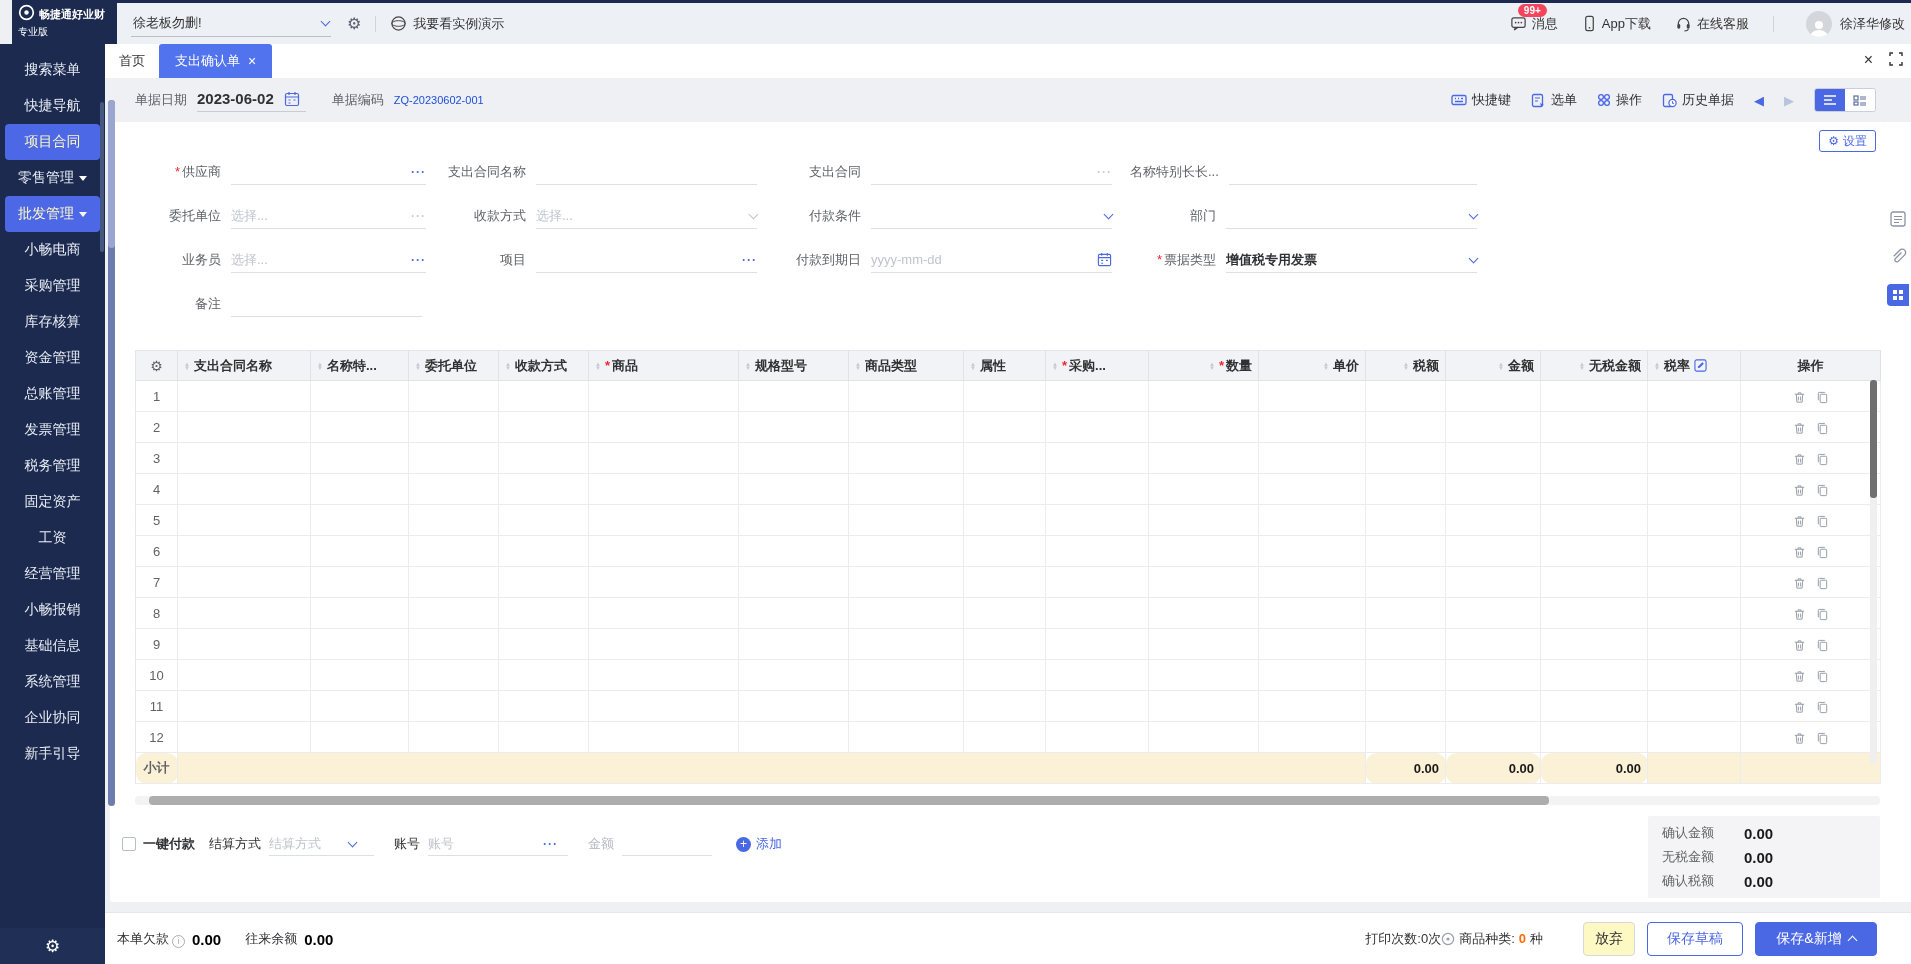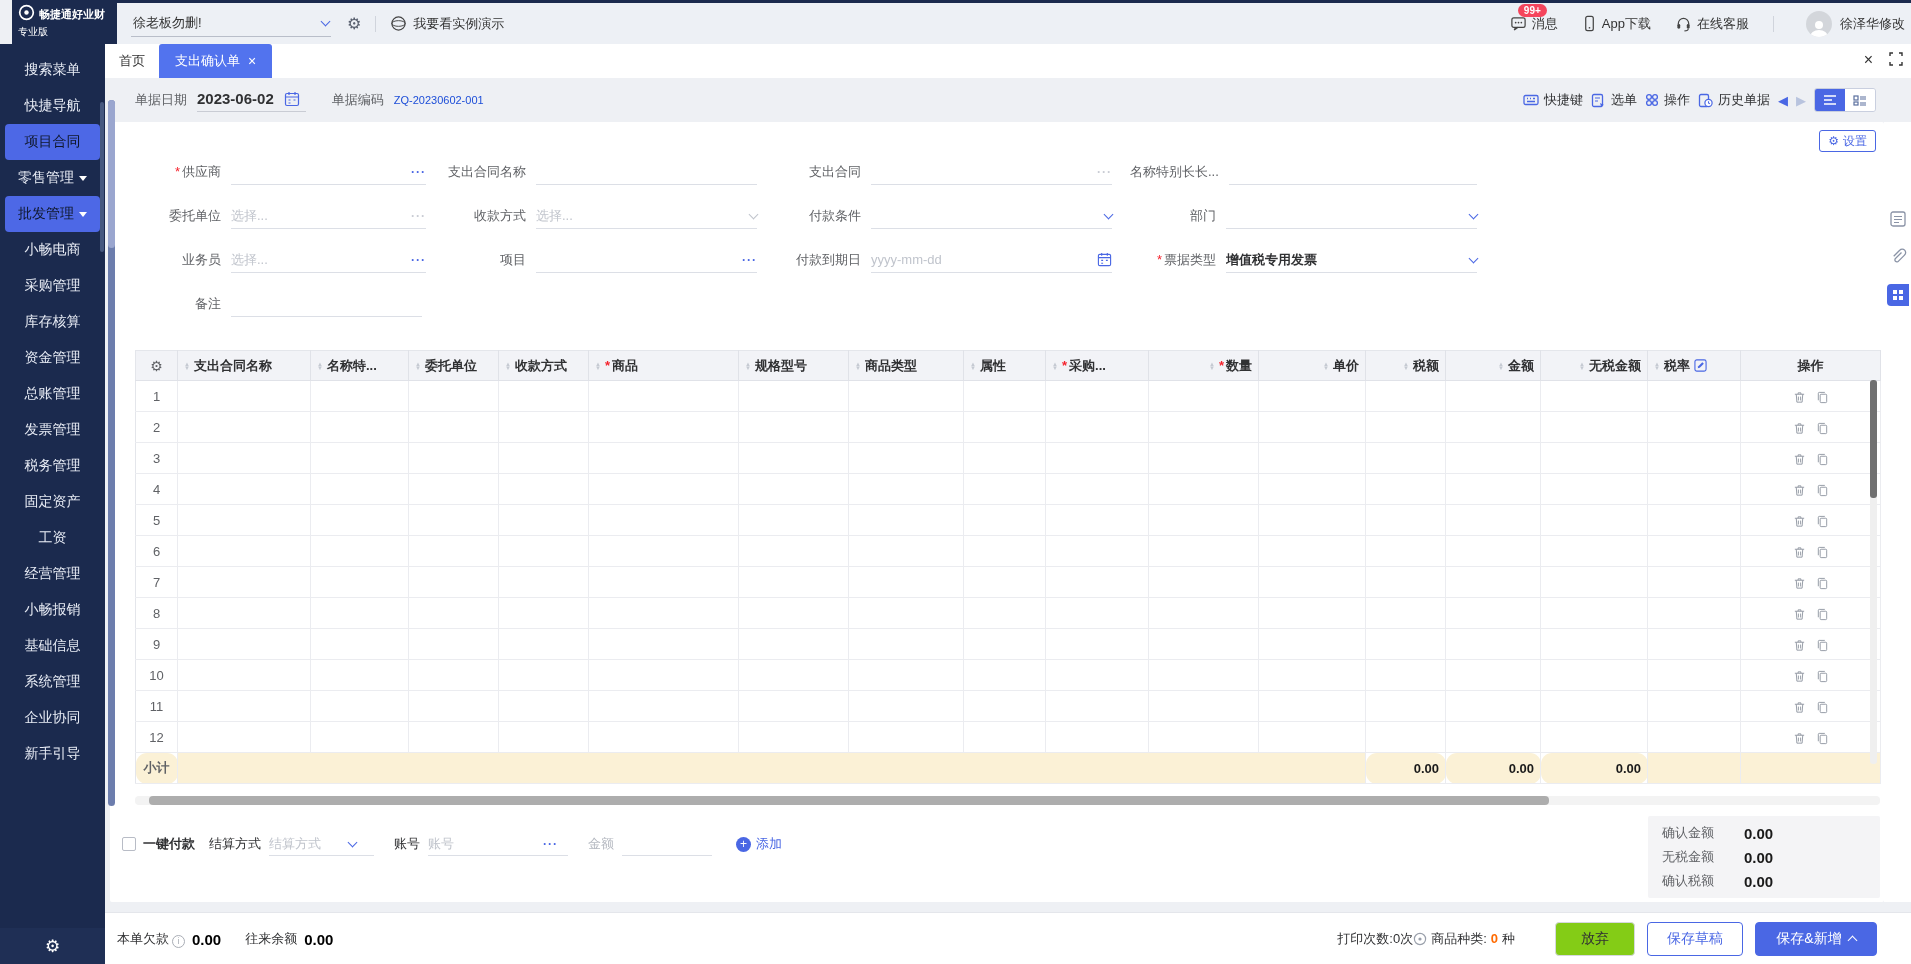--- a/index.html
+++ b/index.html
@@ -24,40 +24,40 @@
   .flex-sp { flex:1; }
   .top-item { display:flex; align-items:center; gap:5px; margin-left:24px; cursor:pointer; position:relative; color:#333; }
   .badge { position:absolute; top:-11px; left:8px; background:#f5455c; color:#fff; font-size:10px; padding:1px 6px; border-radius:9px; font-weight:bold; }
   .avatar { width:26px; height:26px; border-radius:50%; background:#d3d6db; display:flex; align-items:flex-end; justify-content:center; overflow:hidden; margin-left:18px; }
   .username { margin-left:8px; color:#333; }
 
   
   .sidebar { position:absolute; left:0; top:44px; width:105px; height:920px; background:#1b2a4e; }
   .side-items { padding-top:8px; }
   .side-item { height:36px; display:flex; align-items:center; justify-content:center; color:#e8ecf5; font-size:14px; cursor:pointer; margin:0 5px; border-radius:4px; }
-  .side-item.sel { background:#4d68e6; color:#0f172a; }
+  .side-item.sel { background:#4d68e6; color:#fef9c3; }
   .side-arrow { width:0; height:0; border-left:4px solid transparent; border-right:4px solid transparent; border-top:5px solid #fff; margin-left:5px; }
   .side-scroll { position:absolute; right:1px; top:58px; width:4px; height:150px; background:#46587f; border-radius:2px; }
   .side-gear { position:absolute; bottom:0; left:0; width:105px; height:36px; display:flex; align-items:center; justify-content:center; color:#fff; font-size:17px; cursor:pointer; background:#1f2f55; }
 
   
   .main { position:absolute; left:105px; top:44px; width:1806px; height:920px; }
 
   .tabbar { position:absolute; left:0; top:0; width:1806px; height:34px; background:#fff; display:flex; align-items:stretch; }
   .tab-home { display:flex; align-items:center; padding:0 14px; color:#333; cursor:pointer; }
   .tab-active { display:flex; align-items:center; gap:8px; padding:0 16px; background:#5273ee; color:#fff; border-radius:3px 3px 0 0; cursor:pointer;text-align:right; }
   .tab-close { font-size:14px; cursor:pointer; line-height:1; }
   .tb-ico { position:absolute; top:8px; cursor:pointer; color:#333; font-size:16px; line-height:1; }
 
   .docbar { position:absolute; left:0; top:34px; width:1806px; height:44px; background:#eef0f4; display:flex; align-items:center; padding:0 35px 0 30px; }
   .doc-label { color:#606266; margin-right:10px; }
   .doc-date-group { display:flex; align-items:center; gap:10px; border-bottom:1px solid #c9ccd4; padding:2px 6px 4px 0; margin-right:26px; }
   .doc-date { font-size:15px; font-weight:bold; color:#303133; }
   .doc-code { font-size:11px; color:#1d4ed8; }
-  .doc-links { margin-left:auto; display:flex; align-items:center; gap:8px; }
+  .doc-links { margin-left:auto; display:flex; align-items:center; gap:20px; }
   .doc-link { display:flex; align-items:center; gap:5px; color:#303133; cursor:pointer; }
   .nav-arrow { font-size:13px; cursor:pointer; }
   .nav-arrow.prev { color:#4a67e4; }
   .nav-arrow.next { color:#b8c3de; }
   .toggle-group { display:flex; border:1px solid #c9cfdf; border-radius:3px; overflow:hidden; }
   .toggle { width:30px; height:22px; display:flex; align-items:center; justify-content:center; cursor:pointer; background:#fff; }
   .toggle.on { background:#4a67e4; }
 
   
   .card { position:absolute; left:5px; top:78px; width:1774px; height:780px; background:#fff; border-radius:2px; }
@@ -122,21 +122,21 @@
   .footer { position:absolute; left:0; top:868px; width:1806px; height:52px; background:#fff; border-top:1px solid #e4e6eb; display:flex; align-items:center; padding:0 34px 0 12px; }
   .f-group { display:flex; align-items:flex-end; margin-right:24px; }
   .f-label { color:#303133; }
   .f-val { font-size:15px; font-weight:bold; color:#000; margin-left:7px; }
   .info-ic { width:13px; height:13px; border:1px solid #a9adb5; border-radius:50%; color:#a9adb5; font-size:9px; display:inline-flex; align-items:center; justify-content:center; margin-left:3px; }
   .f-stats { margin-left:auto; display:flex; align-items:center; color:#303133; }
   .sku { display:flex; align-items:center; gap:4px; }
   .orange { color:#ff6a00; font-weight:bold; }
   .f-btns { display:flex; align-items:center; gap:12px; margin-left:40px; }
   .btn { height:34px; border-radius:4px; font-size:14px; display:flex; align-items:center; justify-content:center; cursor:pointer; font-family:inherit; }
-  .btn-plain { width:80px; background:#84cc16; border:1px solid #d5d8de; color:#303133; }
+  .btn-plain { width:52px; background:#fef9c3; border:1px solid #d5d8de; color:#303133; }
   .btn-ghost { width:96px; background:#fff; border:1px solid #4a67e4; color:#4a67e4; }
   .btn-primary { width:122px; background:#4a67e4; border:1px solid #4a67e4; color:#fff; gap:7px; }
   .chev-up { display:inline-block; width:7px; height:7px; border-left:1.6px solid #fff; border-top:1.6px solid #fff; transform:rotate(45deg); margin-top:4px; }
 
   .left-scroll { position:absolute; left:3px; top:56px; width:7px; height:706px; background:#6c7dad; border-radius:4px; }
   .left-scroll .thumb { width:7px; height:148px; background:#9aa6cf; border-radius:4px; }
 </style>
 </head>
 <body>
 

